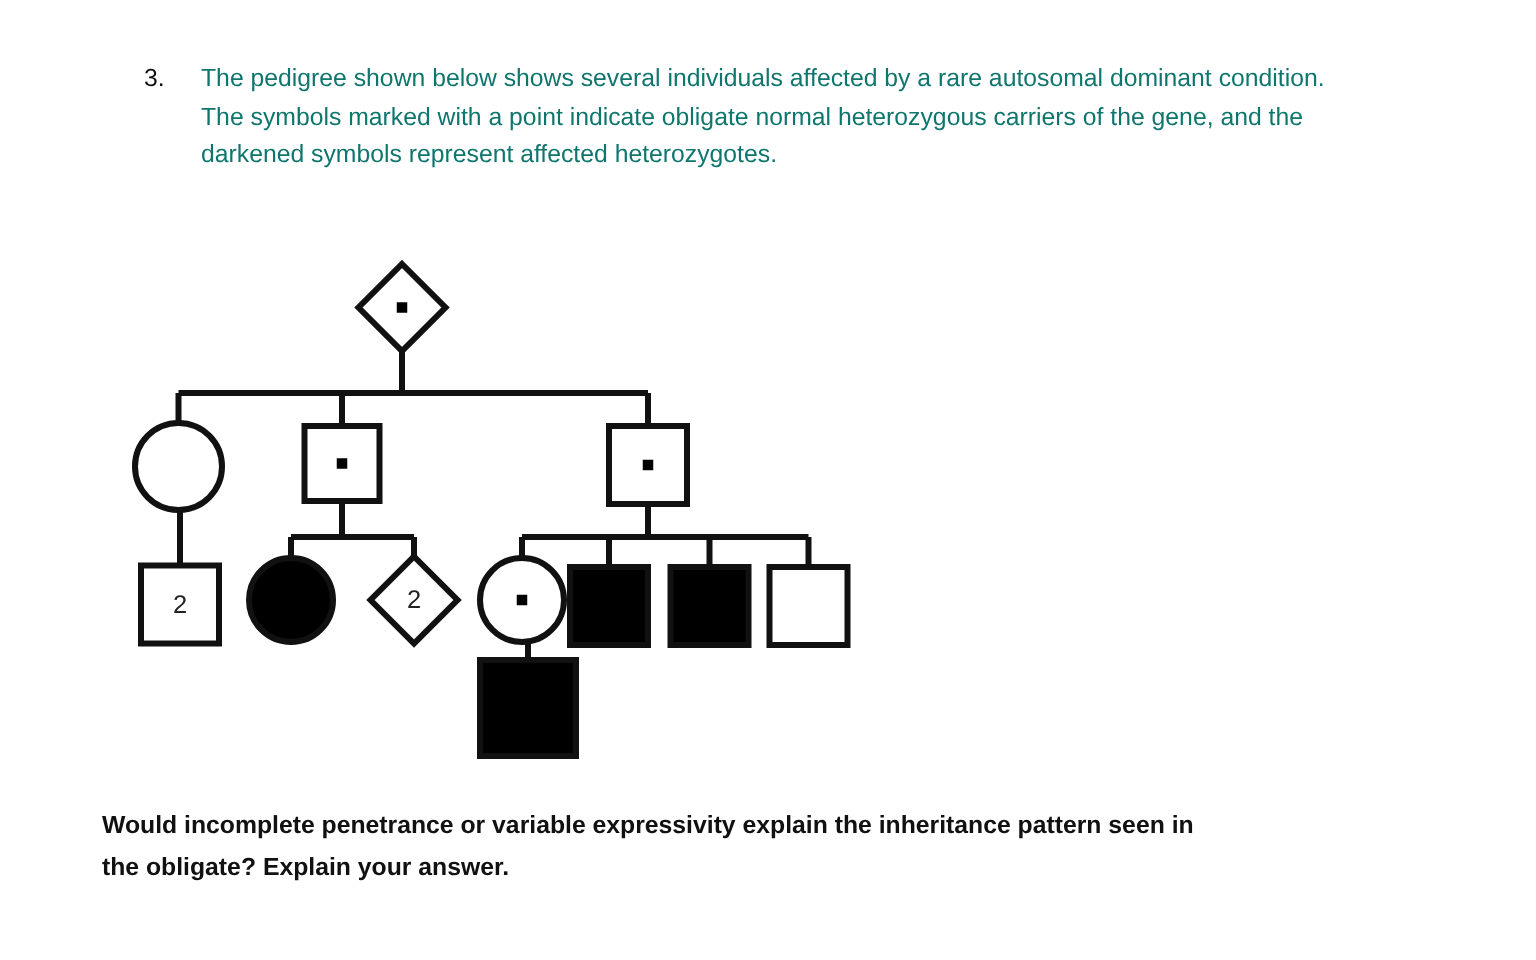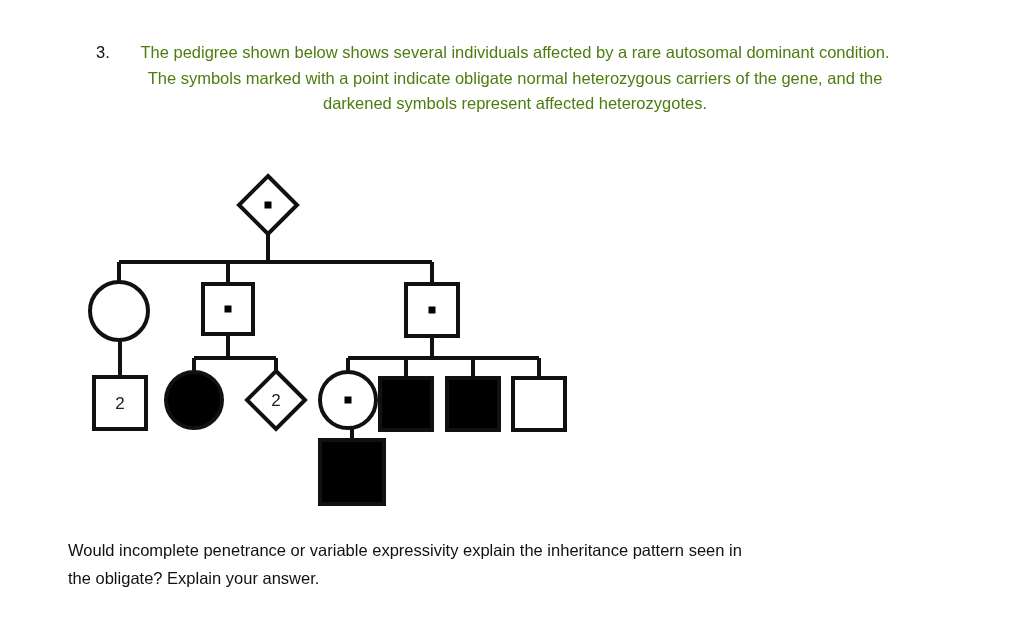--- a/index.html
+++ b/index.html
@@ -30,22 +30,22 @@
     width: 38px;
     flex: 0 0 38px;
     font-size: 16.5px;
     line-height: 25.5px;
     color: #111111;
   }
   .q-text {
     flex: 1 1 auto;
     font-size: 16.5px;
     line-height: 25.5px;
-    color: #4d7c0f;
-    text-align: center;
+    color: #0f766e;
+    text-align: left;
   }
 
   
   .pedigree {
     position: absolute;
     left: 0;
     top: 0;
     width: 1024px;
     height: 640px;
   }
@@ -55,20 +55,21 @@
 
   
   .footer-question {
     position: absolute;
     left: 68px;
     top: 536px;
     width: 880px;
     font-size: 16.5px;
     line-height: 28px;
     color: #111111;
+    font-weight: bold;
   }
   .footer-question .fq-line {
     display: block;
   }
 </style>
 </head>
 <body>
 
 <div id="page">
 

